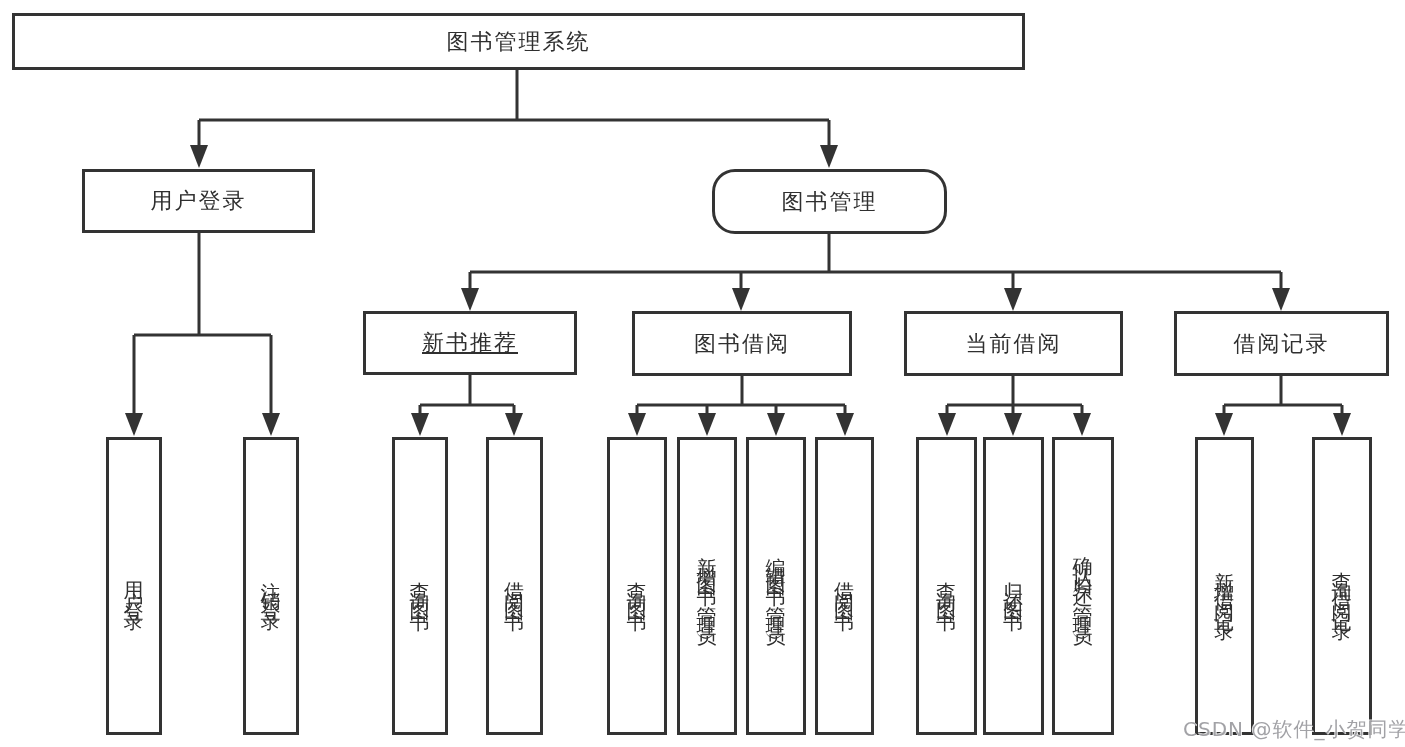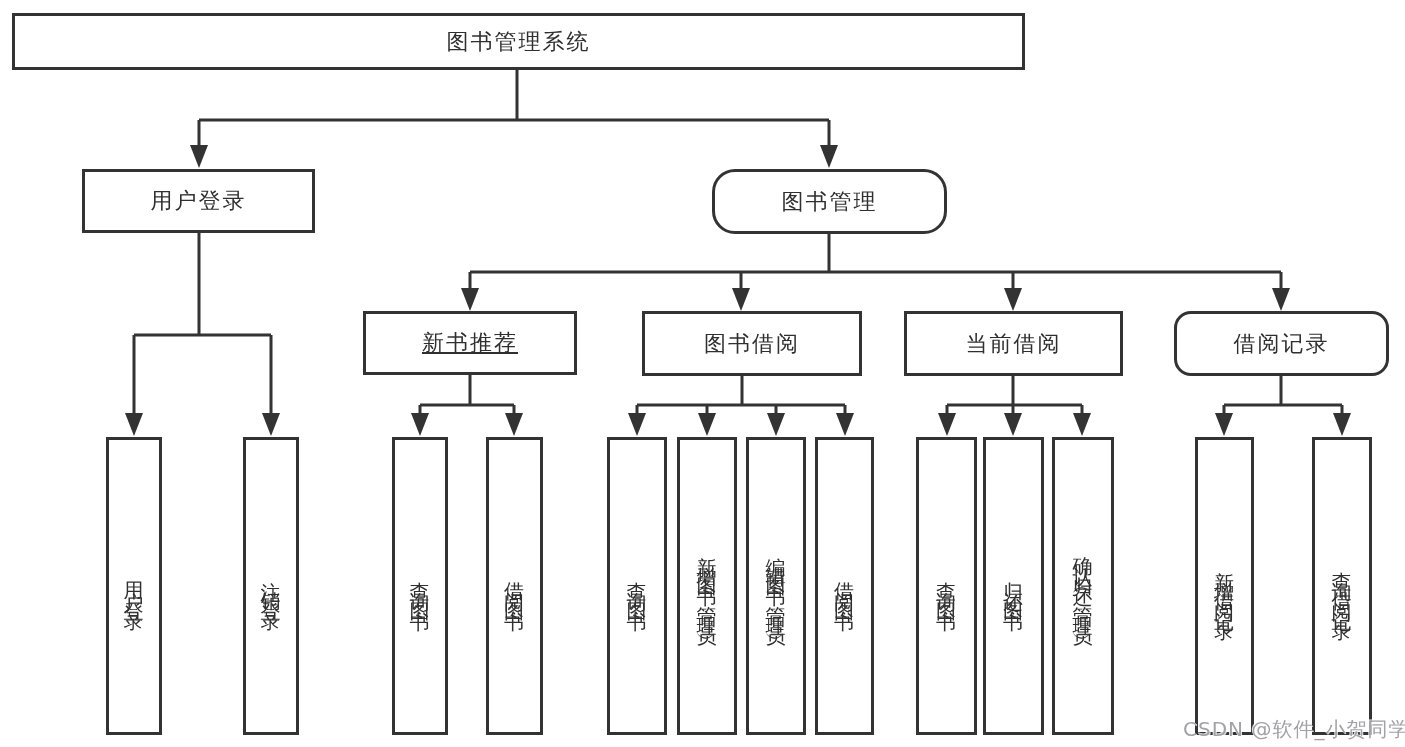--- a/index.html
+++ b/index.html
@@ -106,23 +106,23 @@
       <polygon points="1333,413 1351,413 1342,436" fill="#333333"></polygon>
     </g>
   </svg>
 
   <div class="box h" style="left:12px; top:13px; width:1013px; height:57px;">图书管理系统</div>
 
   <div class="box h" style="left:82px; top:169px; width:233px; height:64px;">用户登录</div>
   <div class="box h" style="left:712px; top:169px; width:235px; height:65px;border-radius:23px;">图书管理</div>
 
   <div class="box h" style="left:363px; top:311px; width:214px; height:64px;text-decoration:underline;">新书推荐</div>
-  <div class="box h" style="left:632px; top:311px; width:220px; height:65px;margin-left:10px;">图书借阅</div>
+  <div class="box h" style="left:632px; top:311px; width:220px; height:65px;">图书借阅</div>
   <div class="box h" style="left:904px; top:311px; width:219px; height:65px;">当前借阅</div>
-  <div class="box h" style="left:1174px; top:311px; width:215px; height:65px;border-radius:17px;">借阅记录</div>
+  <div class="box h" style="left:1174px; top:311px; width:215px; height:65px;">借阅记录</div>
 
   <div class="box v" style="left:106px; top:437px; width:56px; height:298px;">用户登录</div>
   <div class="box v" style="left:243px; top:437px; width:56px; height:298px;">注销登录</div>
 
   <div class="box v" style="left:392px; top:437px; width:56px; height:298px;">查询图书</div>
   <div class="box v" style="left:486px; top:437px; width:57px; height:298px;">借阅图书</div>
 
   <div class="box v" style="left:607px; top:437px; width:60px; height:298px;">查询图书</div>
   <div class="box v" style="left:677px; top:437px; width:60px; height:298px;">新增图书（管理员）</div>
   <div class="box v" style="left:746px; top:437px; width:60px; height:298px;">编辑图书（管理员）</div>

